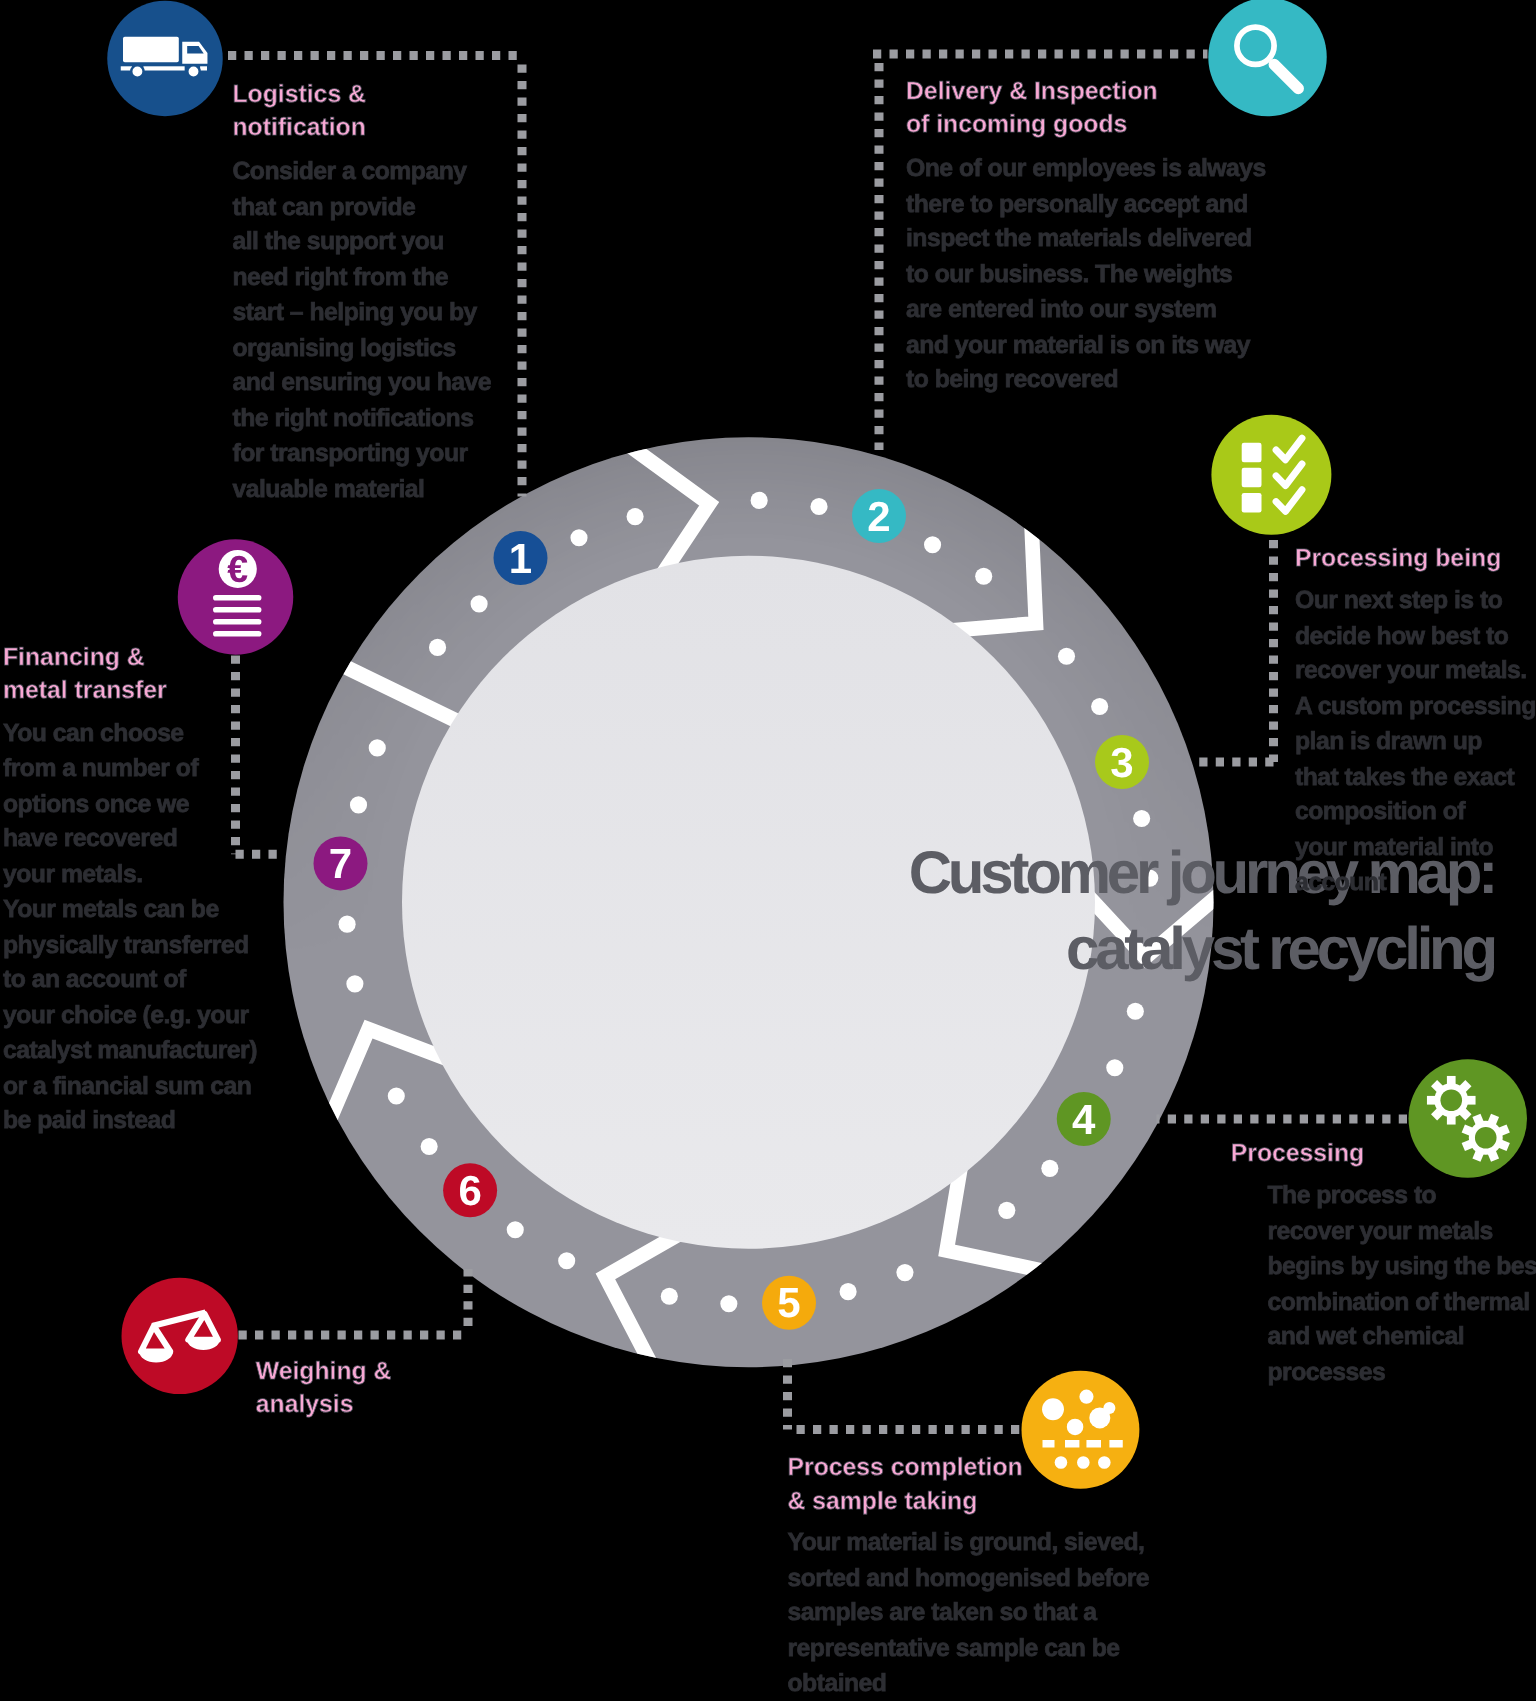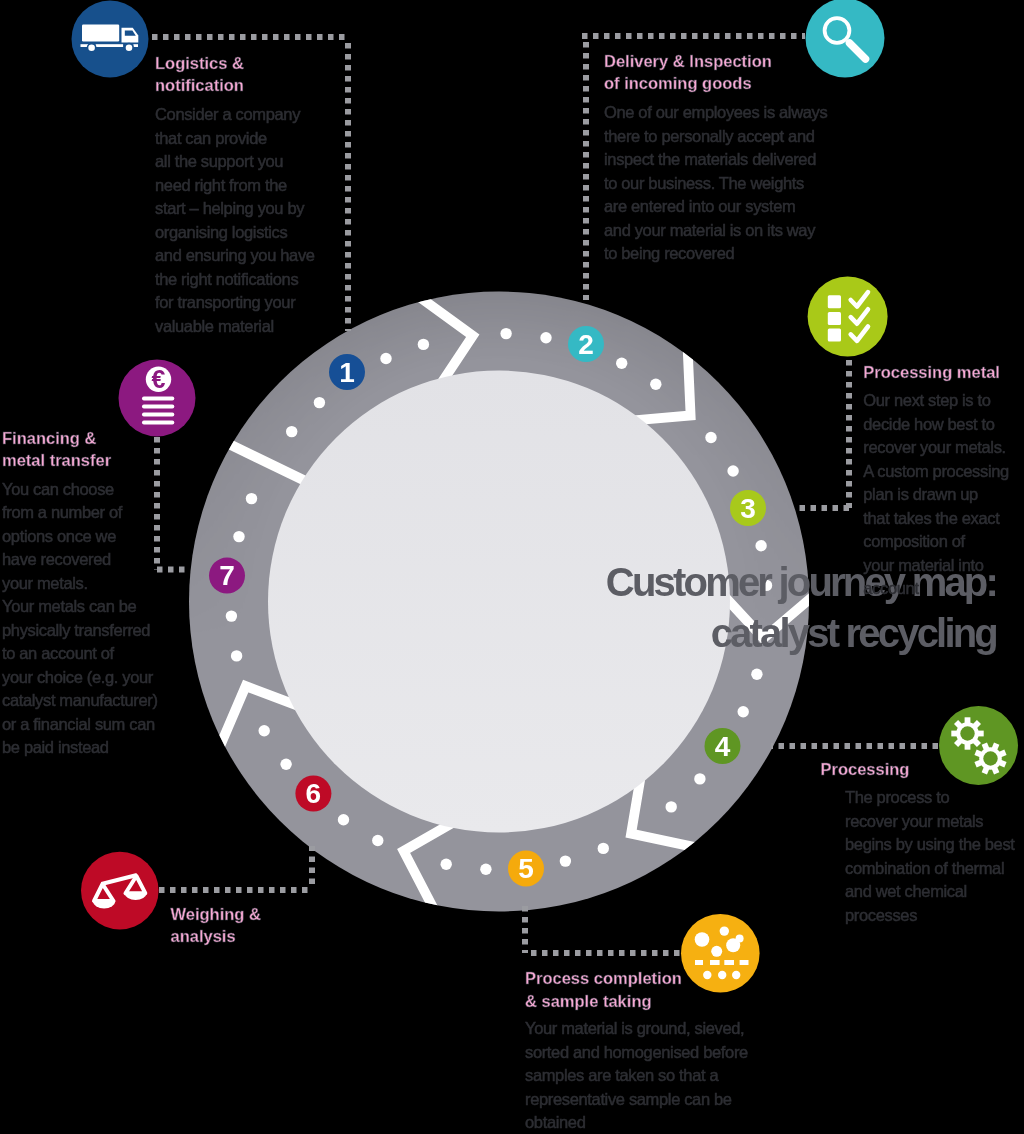--- a/index.html
+++ b/index.html
@@ -1,19 +1,19 @@
 <!DOCTYPE html>
 <html><head>
 <meta charset="utf-8">
 <style>
 html,body{margin:0;padding:0;background:#000;}
 #stage{position:relative;width:1024px;height:1134px;overflow:hidden;background:#000;
   font-family:"Liberation Sans", sans-serif;}
 .h{position:absolute;font-size:16.5px;line-height:22.4px;font-weight:bold;color:#f9a8d4;white-space:nowrap;-webkit-text-stroke:0.5px #434853;}
-.b{position:absolute;font-size:16.5px;line-height:23.5px;font-weight:normal;color:#2D2E33;white-space:nowrap;letter-spacing:-0.35px;-webkit-text-stroke:0.5px #2D2E33;}
+.b{position:absolute;font-size:16.5px;line-height:23.5px;font-weight:bold;color:#2D2E33;white-space:nowrap;letter-spacing:-0.35px;-webkit-text-stroke:0.5px #2D2E33;}
 .title{position:absolute;left:0;top:557px;width:996px;text-align:right;font-size:40px;line-height:51px;font-weight:bold;color:#5C5D64;letter-spacing:-2.8px;}
 </style>
 </head>
 <body>
 <div id="stage">
 <svg width="1024" height="1134" viewBox="0 0 1024 1134" style="position:absolute;left:0;top:0">
 <defs>
 <clipPath id="outclip">
           <circle cx="499.0" cy="601.5" r="310.0"></circle>
         </clipPath>
@@ -181,21 +181,21 @@
 <rect x="142" y="404.6" width="32.3" height="3.8" rx="1.9" fill="#fff"></rect>
 <rect x="142" y="412.6" width="32.3" height="3.8" rx="1.9" fill="#fff"></rect>
 <rect x="142" y="420.6" width="32.3" height="3.8" rx="1.9" fill="#fff"></rect>
 </g>
 </svg>
 <div class="title">Customer journey map:<br>catalyst recycling</div>
 <div class="h" style="left:155px;top:52.0px">Logistics &amp;<br>notification</div>
     <div class="b" style="left:155px;top:103.2px">Consider a company<br>that can provide<br>all the support you<br>need right from the<br>start – helping you by<br>organising logistics<br>and ensuring you have<br>the right notifications<br>for transporting your<br>valuable material</div>
     <div class="h" style="left:604px;top:50.0px">Delivery &amp; Inspection<br>of incoming goods</div>
     <div class="b" style="left:604px;top:101.2px">One of our employees is always<br>there to personally accept and<br>inspect the materials delivered<br>to our business. The weights<br>are entered into our system<br>and your material is on its way<br>to being recovered</div>
-    <div class="h" style="left:863.3px;top:361.2px">Processing metal</div>
+    <div class="h" style="left:863.3px;top:361.2px">Processing being</div>
     <div class="b" style="left:863.3px;top:389.2px">Our next step is to<br>decide how best to<br>recover your metals.<br>A custom processing<br>plan is drawn up<br>that takes the exact<br>composition of<br>your material into<br>account</div>
     <div class="h" style="left:820.5px;top:758.0px">Processing</div>
     <div class="b" style="left:845px;top:786.0px">The process to<br>recover your metals<br>begins by using the best<br>combination of thermal<br>and wet chemical<br>processes</div>
     <div class="h" style="left:525px;top:967.3px">Process completion<br>&amp; sample taking</div>
     <div class="b" style="left:525px;top:1017.4px">Your material is ground, sieved,<br>sorted and homogenised before<br>samples are taken so that a<br>representative sample can be<br>obtained</div>
     <div class="h" style="left:170.5px;top:902.5px">Weighing &amp;<br>analysis</div>
     <div class="h" style="left:2px;top:426.6px">Financing &amp;<br>metal transfer</div>
     <div class="b" style="left:2px;top:477.9px">You can choose<br>from a number of<br>options once we<br>have recovered<br>your metals.<br>Your metals can be<br>physically transferred<br>to an account of<br>your choice (e.g. your<br>catalyst manufacturer)<br>or a financial sum can<br>be paid instead</div>
 </div>
 

